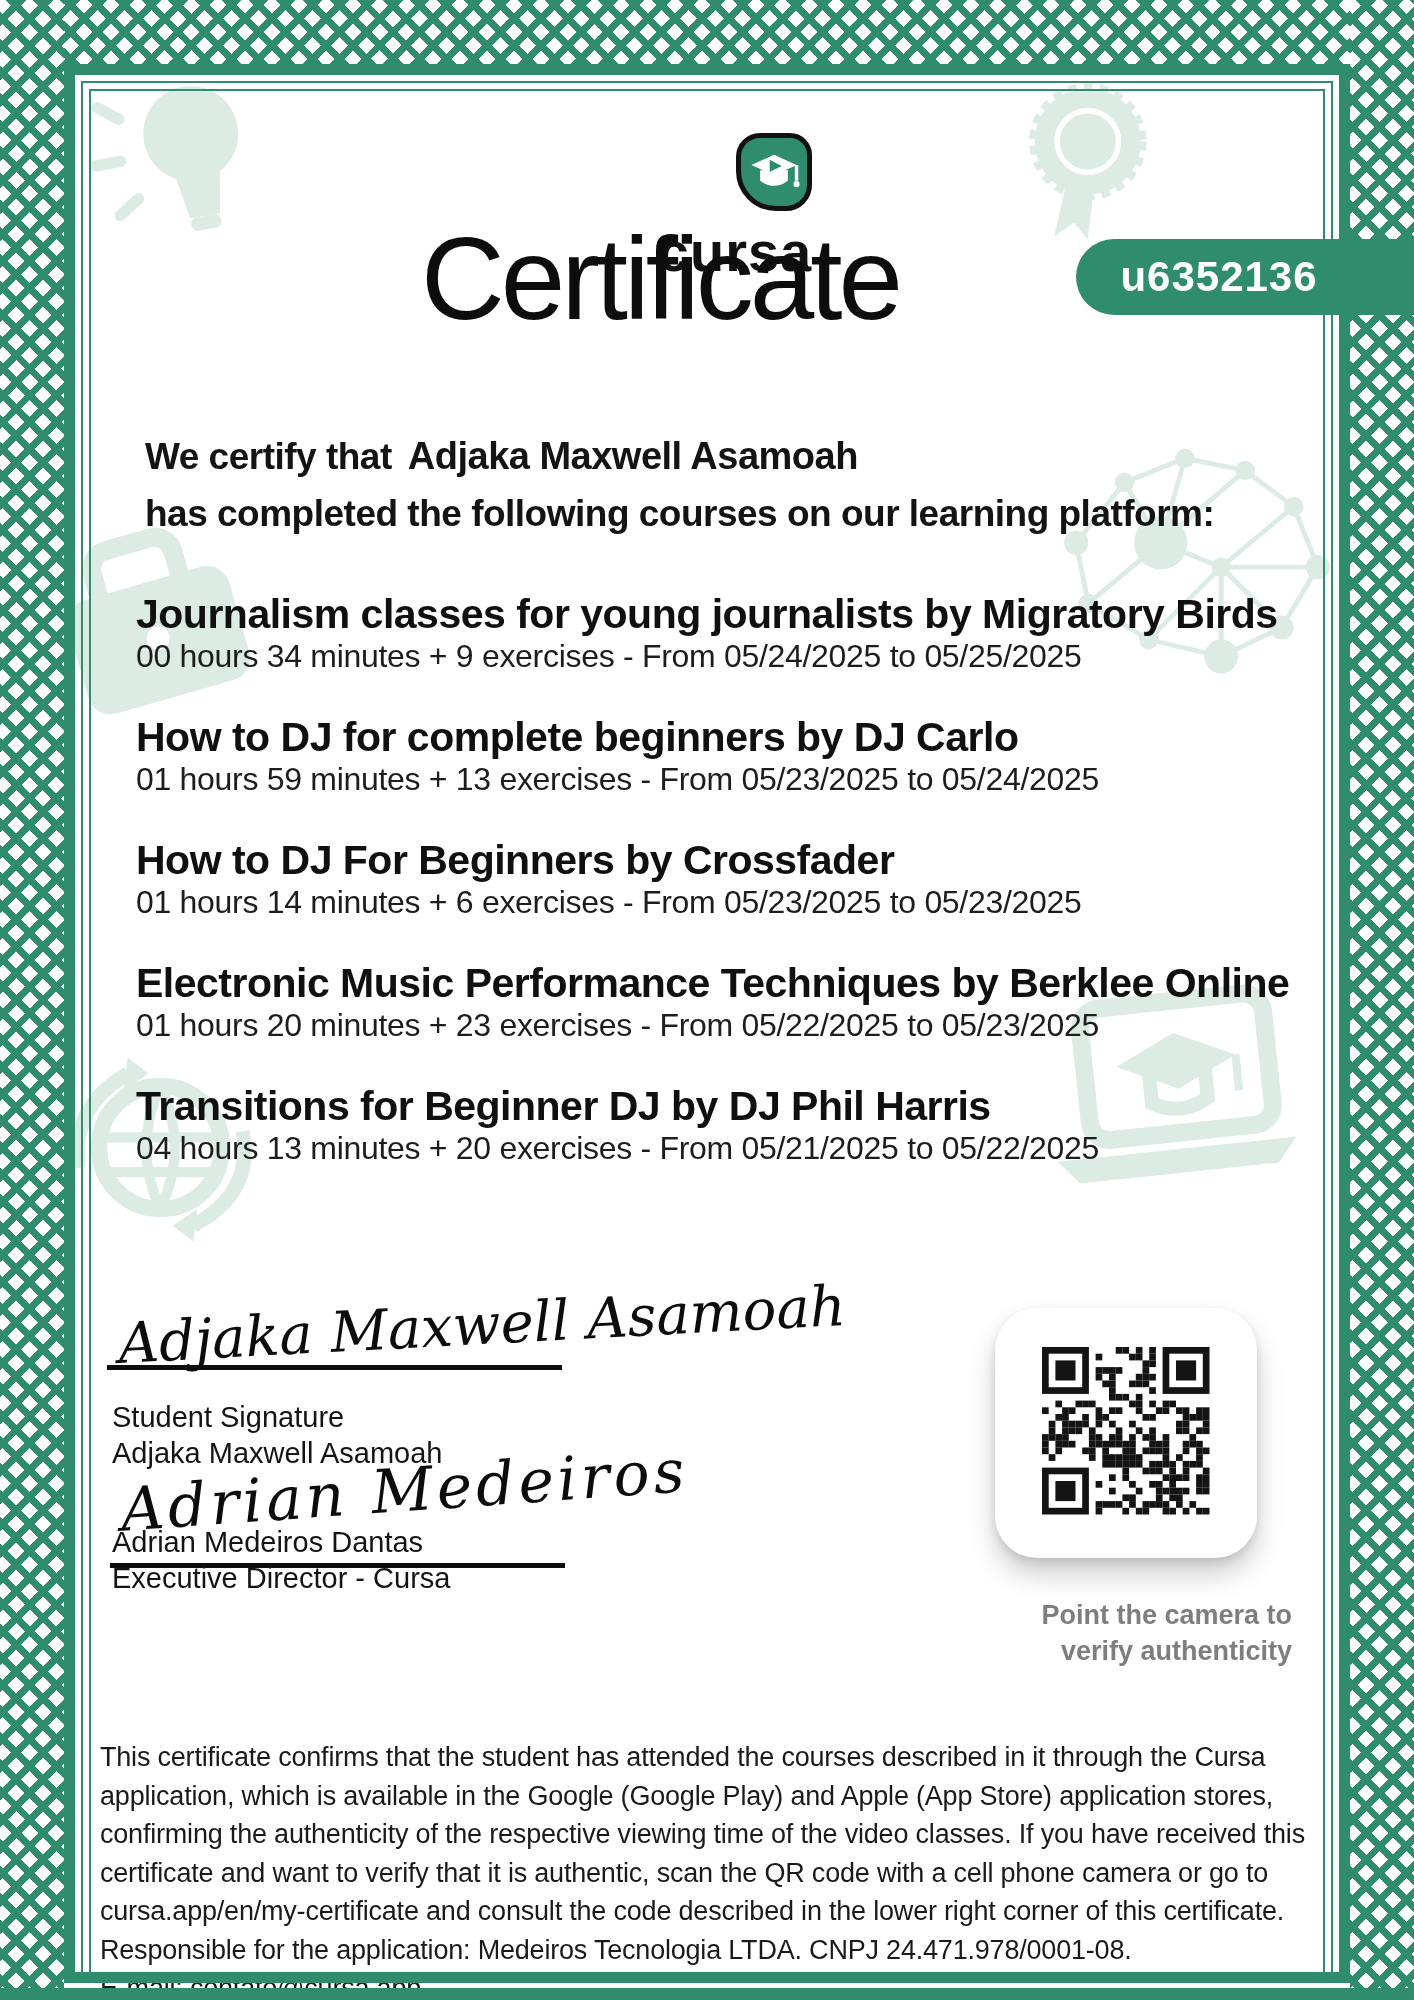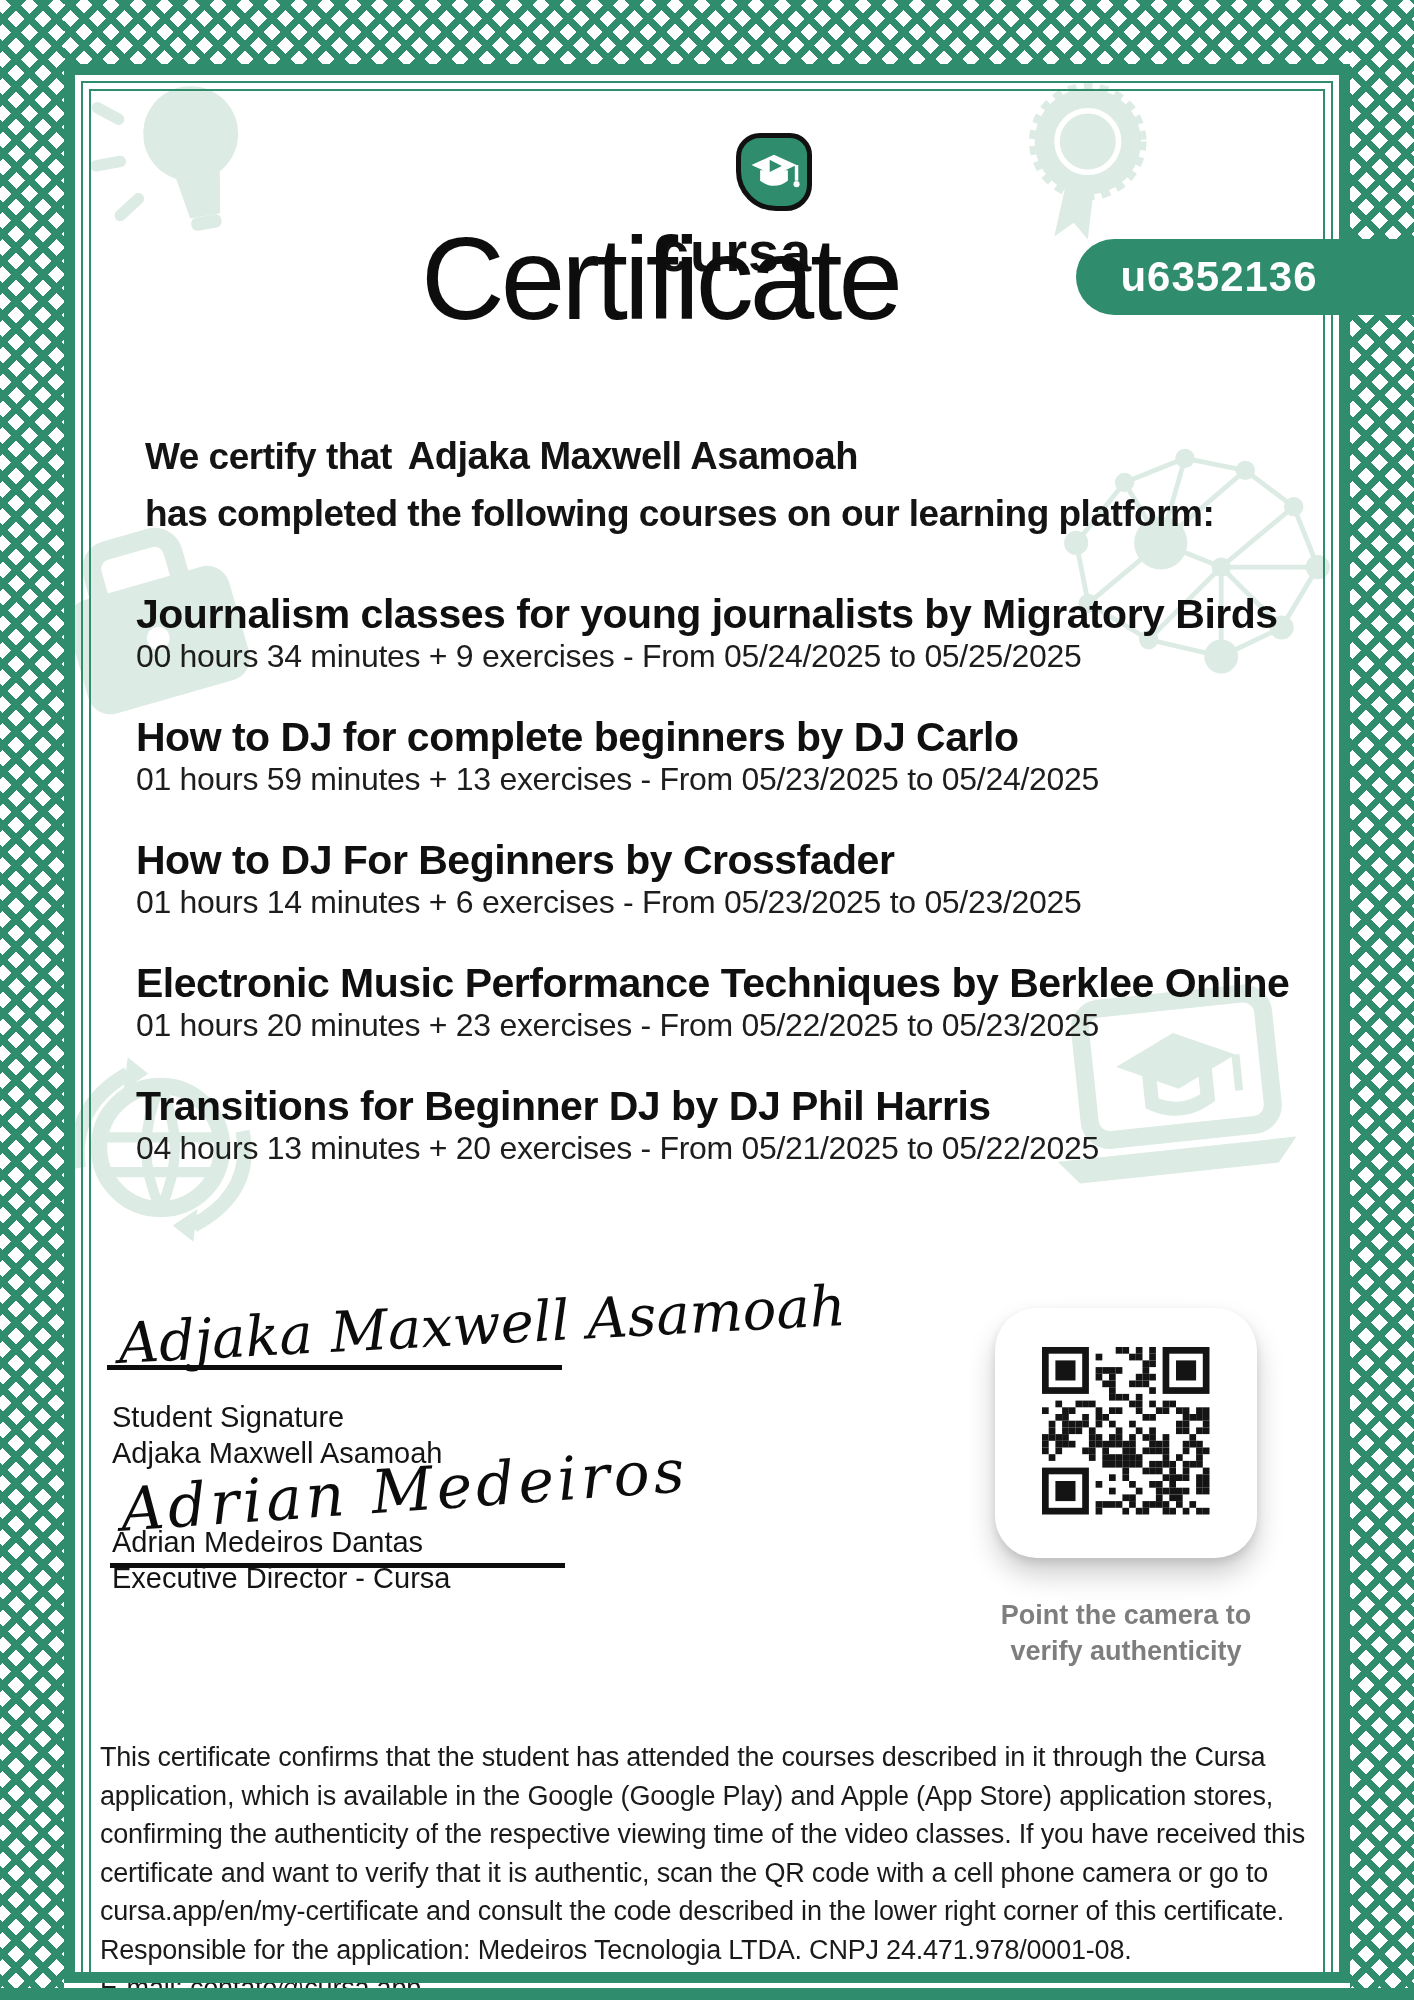--- a/index.html
+++ b/index.html
@@ -103,21 +103,21 @@
 
   
   .qr-card{
     position:absolute;left:995px;top:1308px;width:262px;height:250px;z-index:10;
     background:#fff;border-radius:42px;
     box-shadow:0 16px 28px rgba(0,0,0,0.20), 0 4px 8px rgba(0,0,0,0.10);
     display:flex;align-items:center;justify-content:center;
   }
   .qr-caption{
     position:absolute;left:960px;top:1597px;width:332px;z-index:10;
-    text-align:center;font-size:27px;font-weight:bold;color:var(--gray);line-height:36px;
+    text-align:right;font-size:27px;font-weight:bold;color:var(--gray);line-height:36px;
   }
 
   
   .footer{
     position:absolute;left:100px;top:1738px;width:1250px;z-index:10;
     font-size:27px;color:#1a1a1a;line-height:38.5px;letter-spacing:-0.2px;
   }
 </style>
 </head>
 <body>

